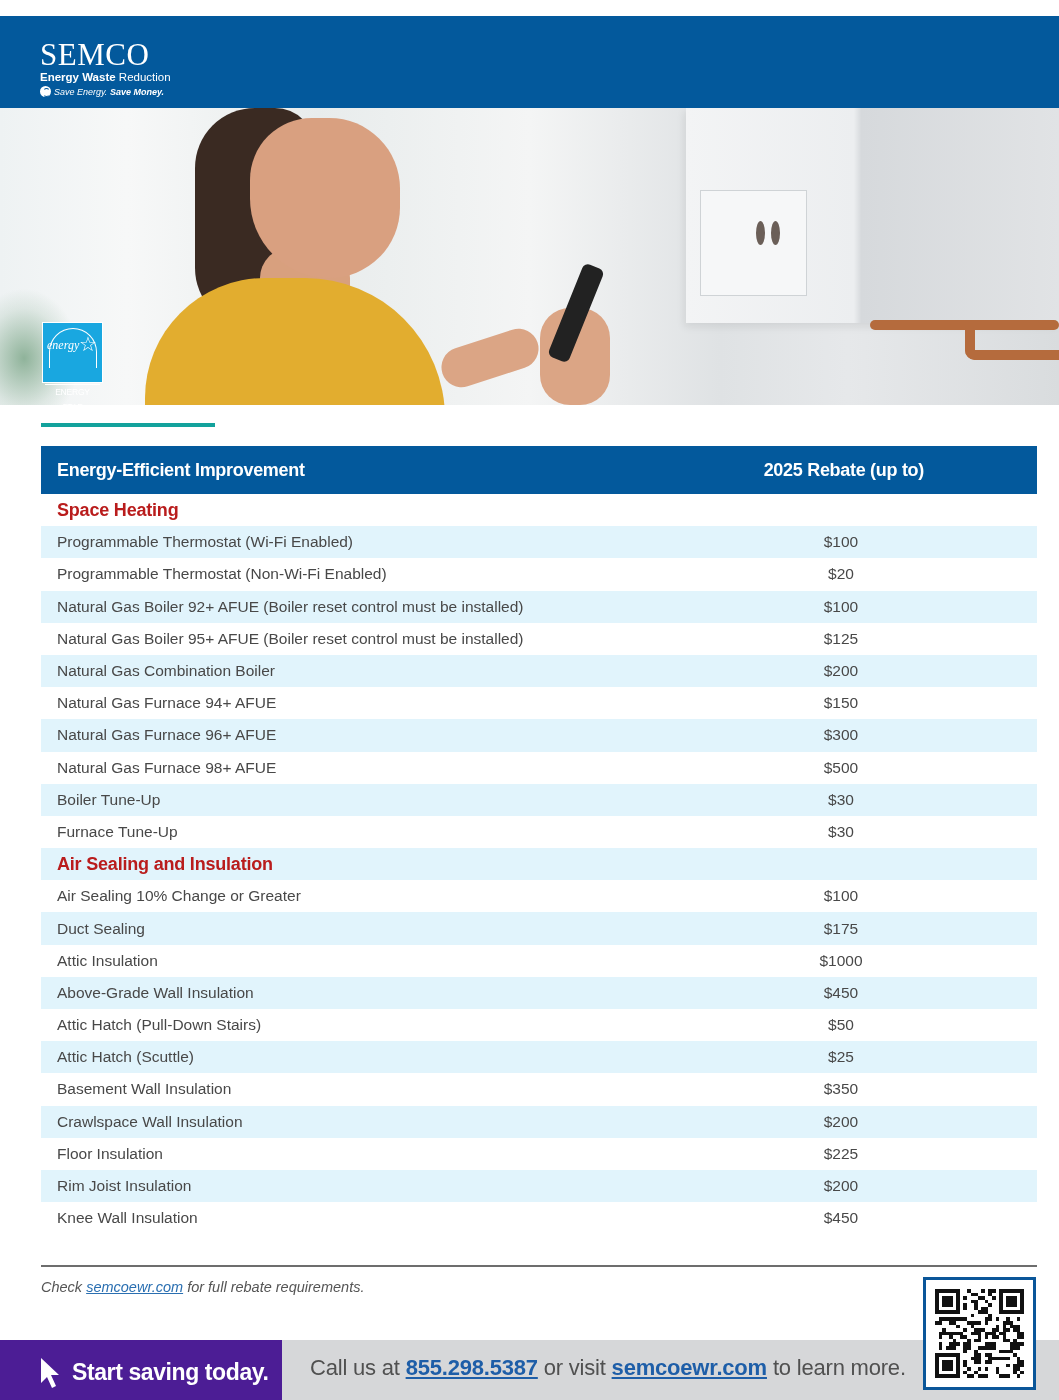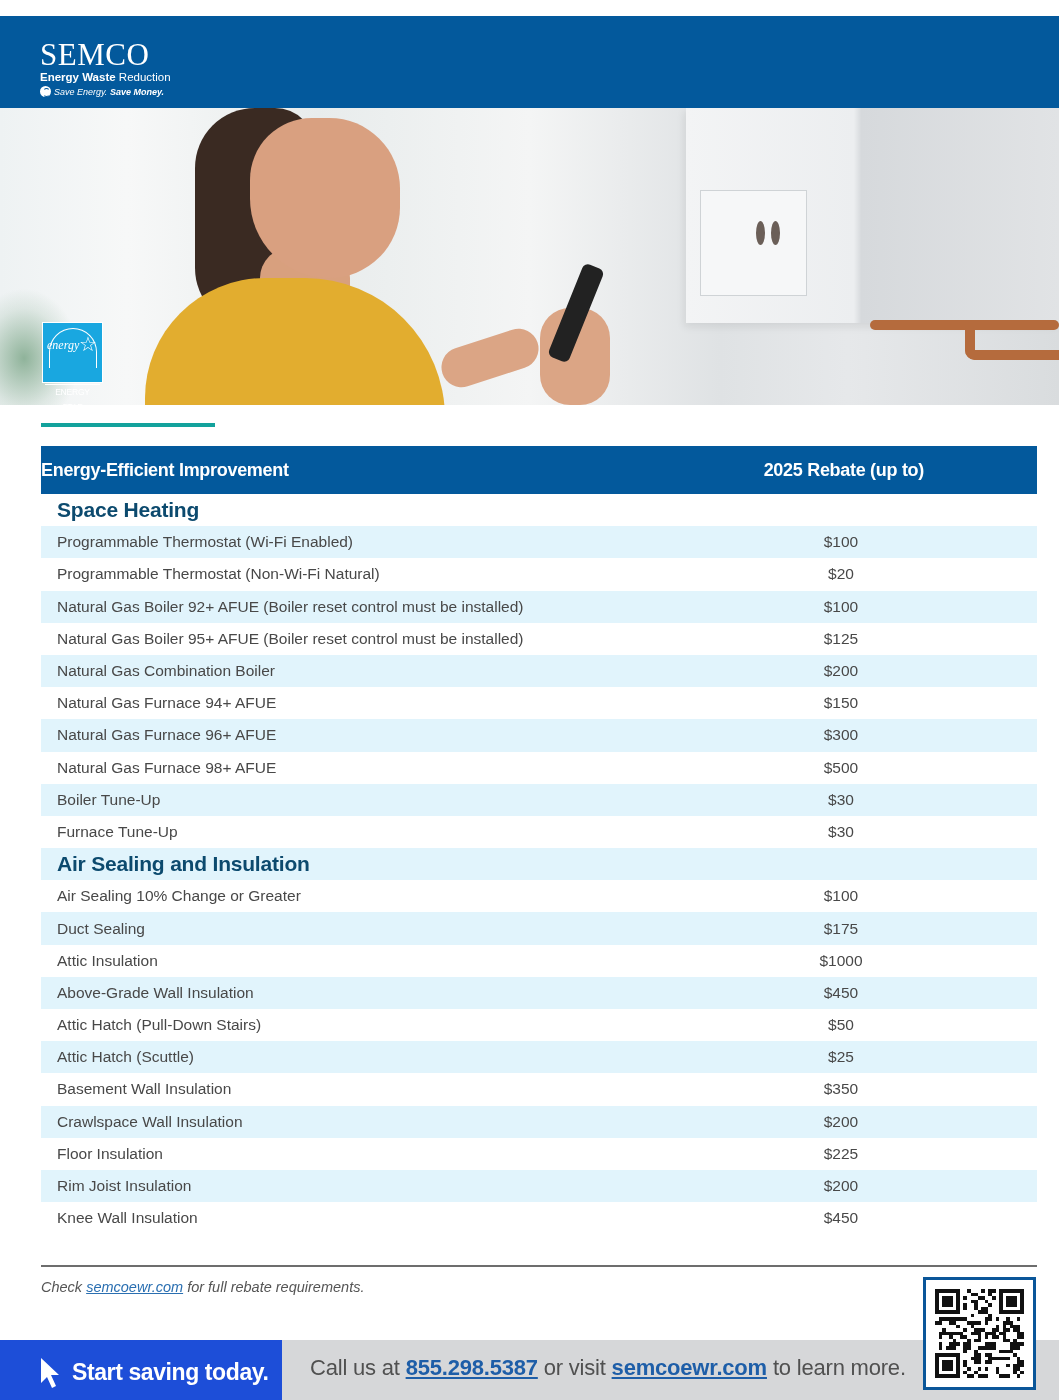--- a/index.html
+++ b/index.html
@@ -35,34 +35,34 @@
   .estar-top { height: 43px; position: relative; color: #fff; }
   .estar-arc { position: absolute; left: 6px; top: 5px; width: 48px; height: 40px; border: 1.5px solid #fff; border-bottom: none; border-radius: 24px 24px 0 0; }
   .estar-word { position: absolute; left: 4px; top: 15px; font-family: "Liberation Serif", serif; font-style: italic; font-size: 12px; color: #fff; }
   .estar-star { position: absolute; left: 36px; top: 9px; font-size: 20px; color: #fff; }
   .estar-bottom { height: 16px; margin: 18px 2px; border-top: 1.5px solid #fff; color: #fff; font-size: 8.5px; text-align: center; line-height: 15px; letter-spacing: -0.2px; }
 
   .accent-bar { position: absolute; left: 41px; top: 423px; width: 174px; height: 4px; background: #13a29c; }
 
   .table { position: absolute; left: 41px; top: 446px; width: 996px; }
   .thead { height: 48px; background: #03599c; display: flex; align-items: center; color: #fff; font-weight: bold; font-size: 18px; letter-spacing: -0.3px; }
-  .thead .c1 { flex: 1; }
+  .thead .c1 { padding-left: 16px; flex: 1; }
   .th-right { position: absolute; right: 113px; }
   .row { height: 32.2px; display: flex; align-items: center; font-size: 15.5px; color: #484848; }
   .row.alt { background: #e1f4fc; }
   .row .c1 { padding-left: 16px; flex: 1; }
   .row .c2 { width: 200px; text-align: center; margin-right: 0; position: absolute; left: 700px; }
-  .row.section .c1 { color: #0c4a6e; font-weight: bold; font-size: 21px; letter-spacing: -0.2px; }
+  .row.section .c1 { color: #b91c1c; font-weight: bold; font-size: 18px; letter-spacing: -0.2px; }
 
   .divider { position: absolute; left: 41px; top: 1265px; width: 996px; height: 2px; background: #6d6d6d; }
   .footnote { position: absolute; left: 41px; top: 1279px; font-size: 14.5px; font-style: italic; color: #555; }
   .footnote a { color: #2a6fb1; text-decoration: underline; }
 
   .footer { position: absolute; left: 0; top: 1340px; width: 1059px; height: 60px; background: #d6d7d9; }
-  .cta { position: absolute; left: 0; top: 0; width: 282px; height: 60px; background: #1d4ed8; color: #fff; display: flex; align-items: center; }
+  .cta { position: absolute; left: 0; top: 0; width: 282px; height: 60px; background: #4c1d95; color: #fff; display: flex; align-items: center; }
   .cta .cursor { margin-left: 40px; width: 20px; height: 32px; position: relative; margin-top: 6px; }
   .cta .cursor svg { display: block; }
   .cta .label { margin-left: 12px; font-weight: bold; font-size: 23px; letter-spacing: -0.4px; margin-top: 4px; }
   .contact { position: absolute; left: 310px; top: 15px; font-size: 22px; color: #505050; letter-spacing: -0.2px; }
   .contact a { color: #1e5ea8; font-weight: bold; text-decoration: underline; }
 
   .qr { position: absolute; left: 923px; top: 1277px; width: 113px; height: 113px; background: #fff; border: 3px solid #0a5699; padding: 9px; }
   .qr svg { display: block; }
 </style>
 </head>
@@ -114,21 +114,21 @@
   </div>
   <div id="tbody" style="position:relative">
       <div class="row section">
         <span class="c1">Space Heating</span>
       </div>
       <div class="row alt">
         <span class="c1">Programmable Thermostat (Wi-Fi Enabled)</span>
         <span class="c2">$100</span>
       </div>
       <div class="row">
-        <span class="c1">Programmable Thermostat (Non-Wi-Fi Natural)</span>
+        <span class="c1">Programmable Thermostat (Non-Wi-Fi Enabled)</span>
         <span class="c2">$20</span>
       </div>
       <div class="row alt">
         <span class="c1">Natural Gas Boiler 92+ AFUE (Boiler reset control must be installed)</span>
         <span class="c2">$100</span>
       </div>
       <div class="row">
         <span class="c1">Natural Gas Boiler 95+ AFUE (Boiler reset control must be installed)</span>
         <span class="c2">$125</span>
       </div>

